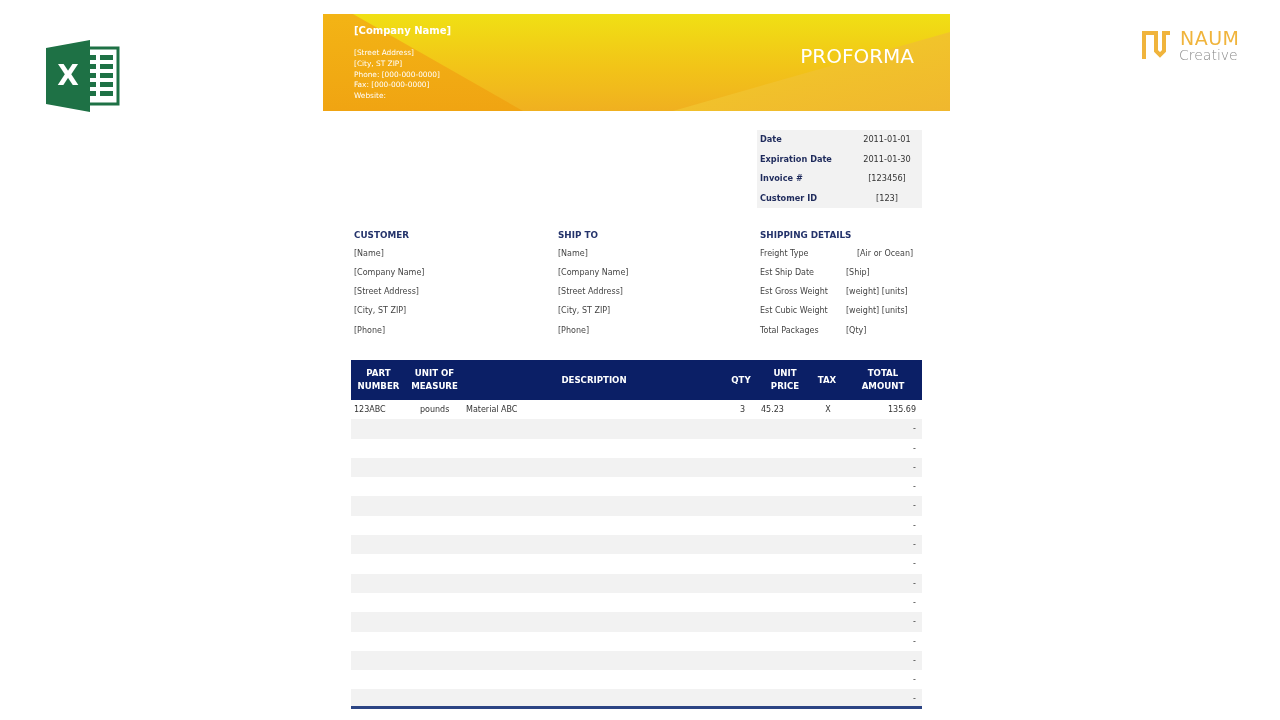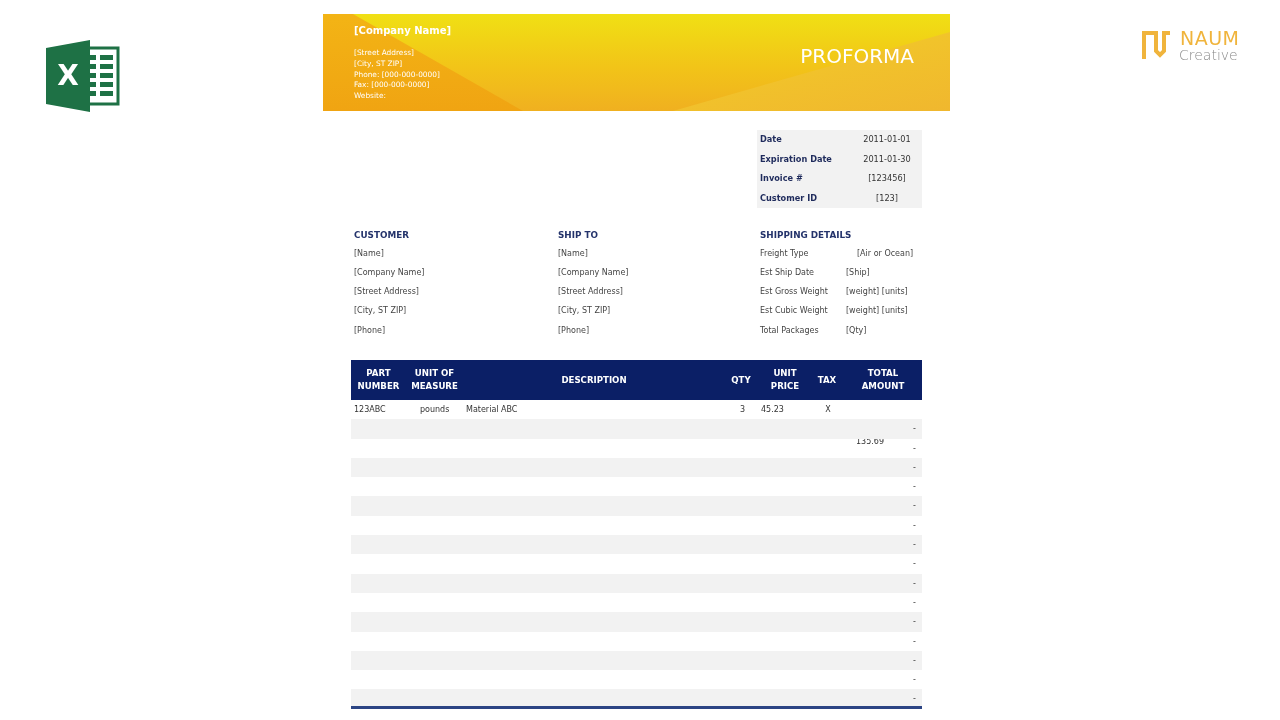--- a/index.html
+++ b/index.html
@@ -181,21 +181,21 @@
   </div>
 
   <div class="rows" id="rows">
       <div class="trow">
         <span class="c" style="left: 3px; width: 60px; text-align: left;">123ABC</span>
         <span class="c" style="left: 69px; width: 40px; text-align: left;">pounds</span>
         <span class="c" style="left: 115px; width: 250px; text-align: left;">Material ABC</span>
         <span class="c" style="left: 370px; width: 24px; text-align: right;">3</span>
         <span class="c" style="left: 410px; width: 45px; text-align: left;">45.23</span>
         <span class="c" style="left: 470px; width: 14px; text-align: center;">X</span>
-        <span class="c" style="left: 505px; width: 60px; text-align: left; margin-top: 32px;">135.69</span>
+        <span class="c" style="left: 505px; width: 60px; text-align: right;">135.69</span>
       </div>
       <div class="trow alt">
         <span class="c" style="left: 3px; width: 60px; text-align: left;"></span>
         <span class="c" style="left: 69px; width: 40px; text-align: left;"></span>
         <span class="c" style="left: 115px; width: 250px; text-align: left;"></span>
         <span class="c" style="left: 370px; width: 24px; text-align: right;"></span>
         <span class="c" style="left: 410px; width: 45px; text-align: right;"></span>
         <span class="c" style="left: 470px; width: 14px; text-align: center;"></span>
         <span class="c" style="left: 505px; width: 60px; text-align: right;">-</span>
       </div>

